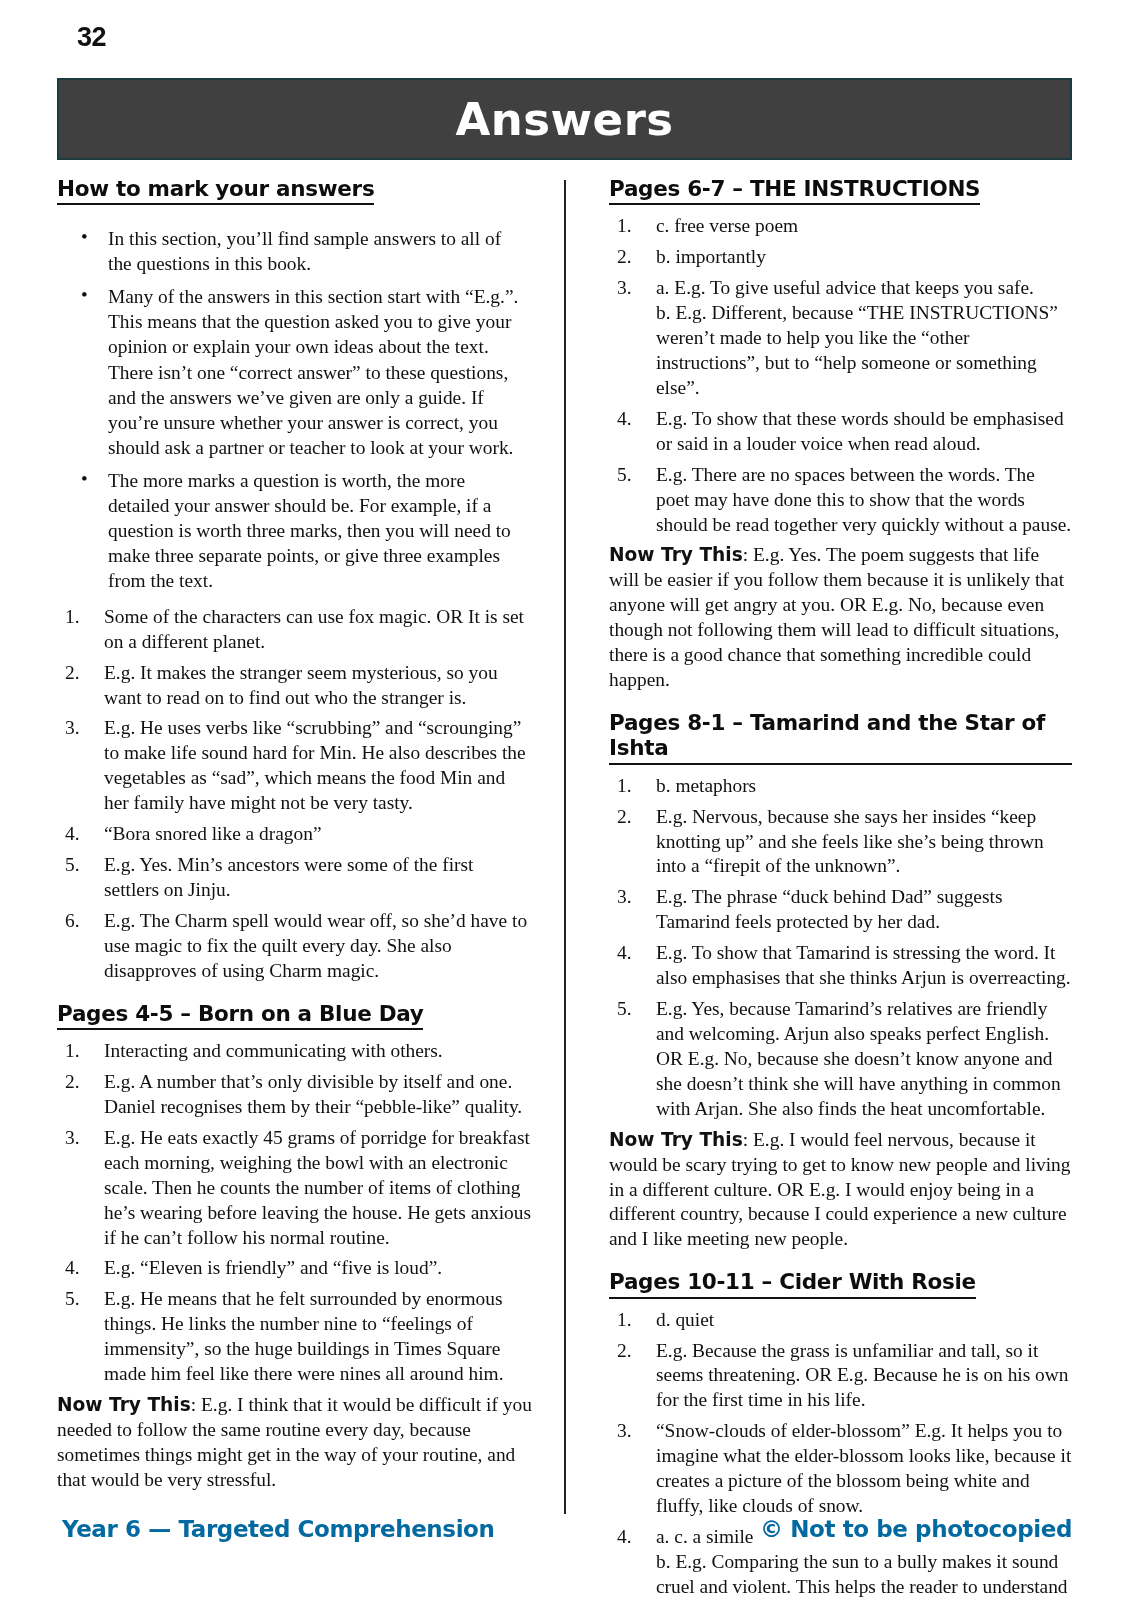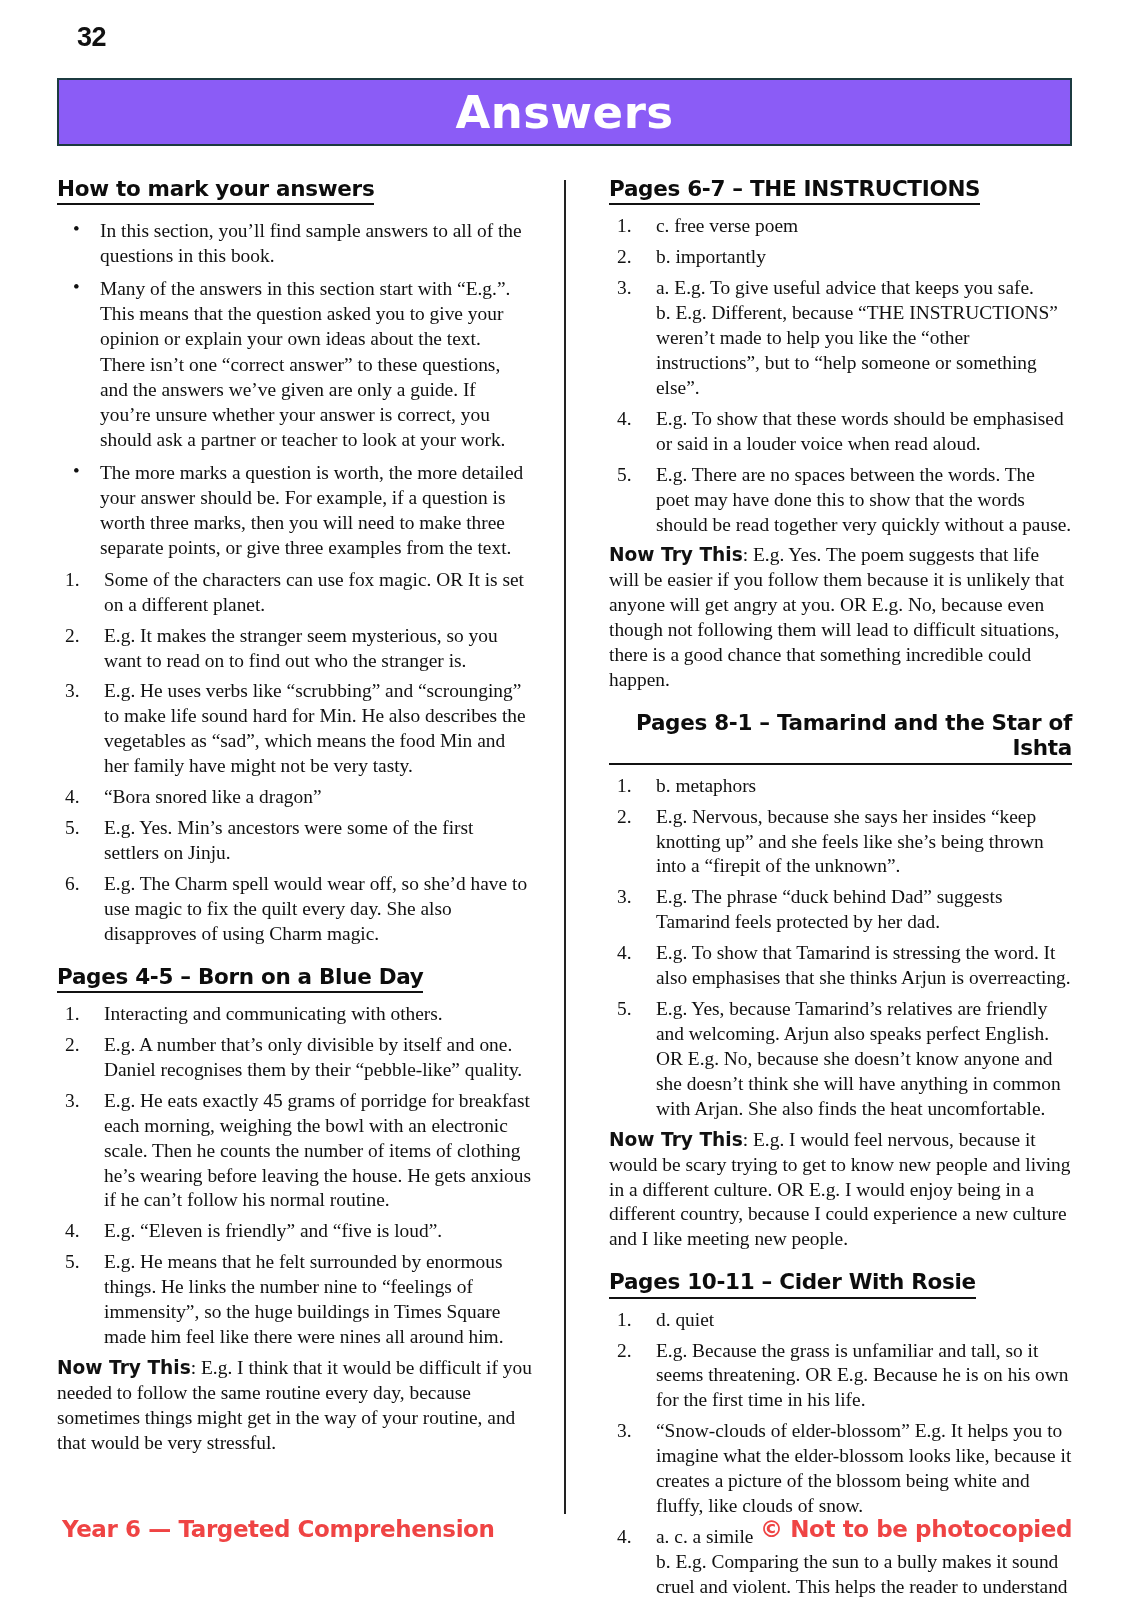--- a/index.html
+++ b/index.html
@@ -23,22 +23,22 @@
     font-weight: 700;
     font-size: 27px;
     letter-spacing: -0.5px;
     color: #111;
   }
 
   
   .banner {
     position: absolute;
     left: 57px; top: 78px;
-    width: 1015px; height: 68px;
-    background: #8b5cf6;
+    width: 1015px; height: 82px;
+    background: #404040;
     border: 2px solid #1c3b40;
     display: flex;
     align-items: center;
     justify-content: center;
   }
   .banner-title {
     font-family: "DejaVu Sans", "Liberation Sans", sans-serif;
     font-weight: 700;
     font-size: 45px;
     color: #ffffff;
@@ -75,29 +75,28 @@
     font-family: "DejaVu Sans", "Liberation Sans", sans-serif;
     font-weight: 700;
     font-size: 21.5px;
     letter-spacing: -0.3px;
     margin: 0 0 9px 0;
     padding-bottom: 2px;
     display: inline-block;
     border-bottom: 2px solid #111;
     color: #0d0d0d;
     line-height: 1.18;
-    text-align: right;
   }
   .heading-wrap { margin-top: 17px; }
   .heading-wrap.first { margin-top: 0; }
 
   
   ul.bullets {
     list-style: none;
-    margin: 4px; padding: 0;
+    margin: 12px; padding: 0;
   }
   ul.bullets > li {
     position: relative;
     padding-left: 39px;
     margin-bottom: 8px;
     font-size: 19.4px;
     line-height: 1.29;
     text-align: left;
   }
   ul.bullets > li::before {
@@ -147,21 +146,21 @@
     position: absolute;
     left: 62px; top: 1516px;
     width: 1010px;
     display: flex;
     justify-content: space-between;
     align-items: baseline;
     font-family: "DejaVu Sans", "Liberation Sans", sans-serif;
     font-weight: 700;
     font-size: 23px;
     letter-spacing: -0.4px;
-    color: #ef4444;
+    color: #0369a1;
   }
 </style>
 </head>
 <body>
 
 <div class="page-number">32</div>
 
 <div class="banner">
   <span class="banner-title">Answers</span>
 </div>

